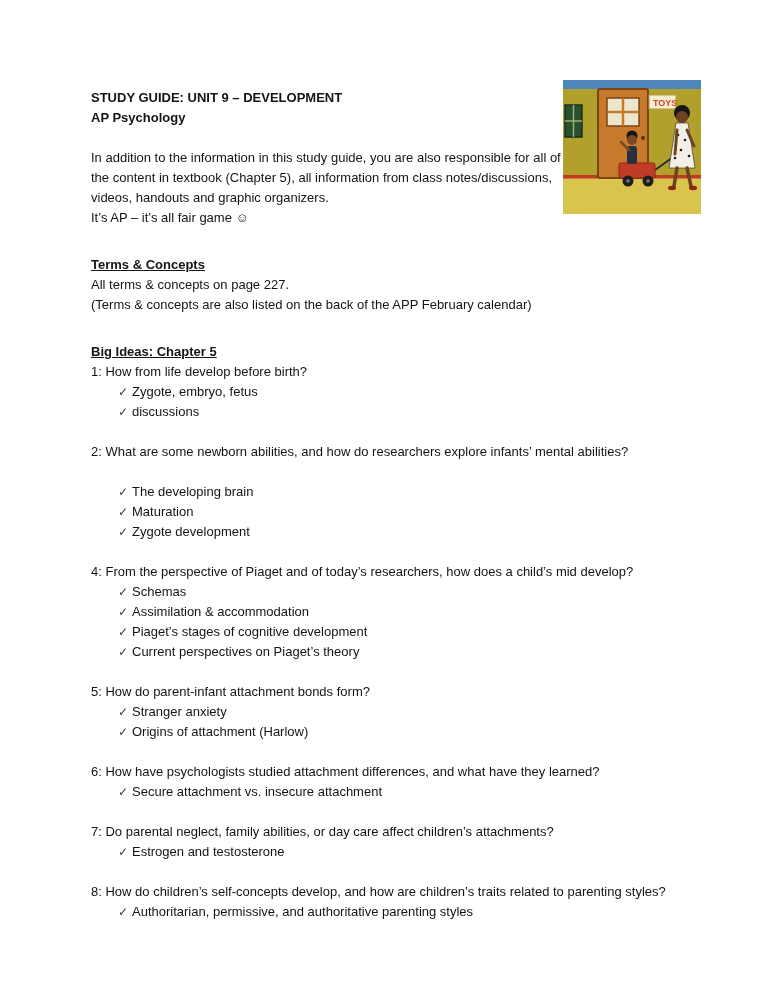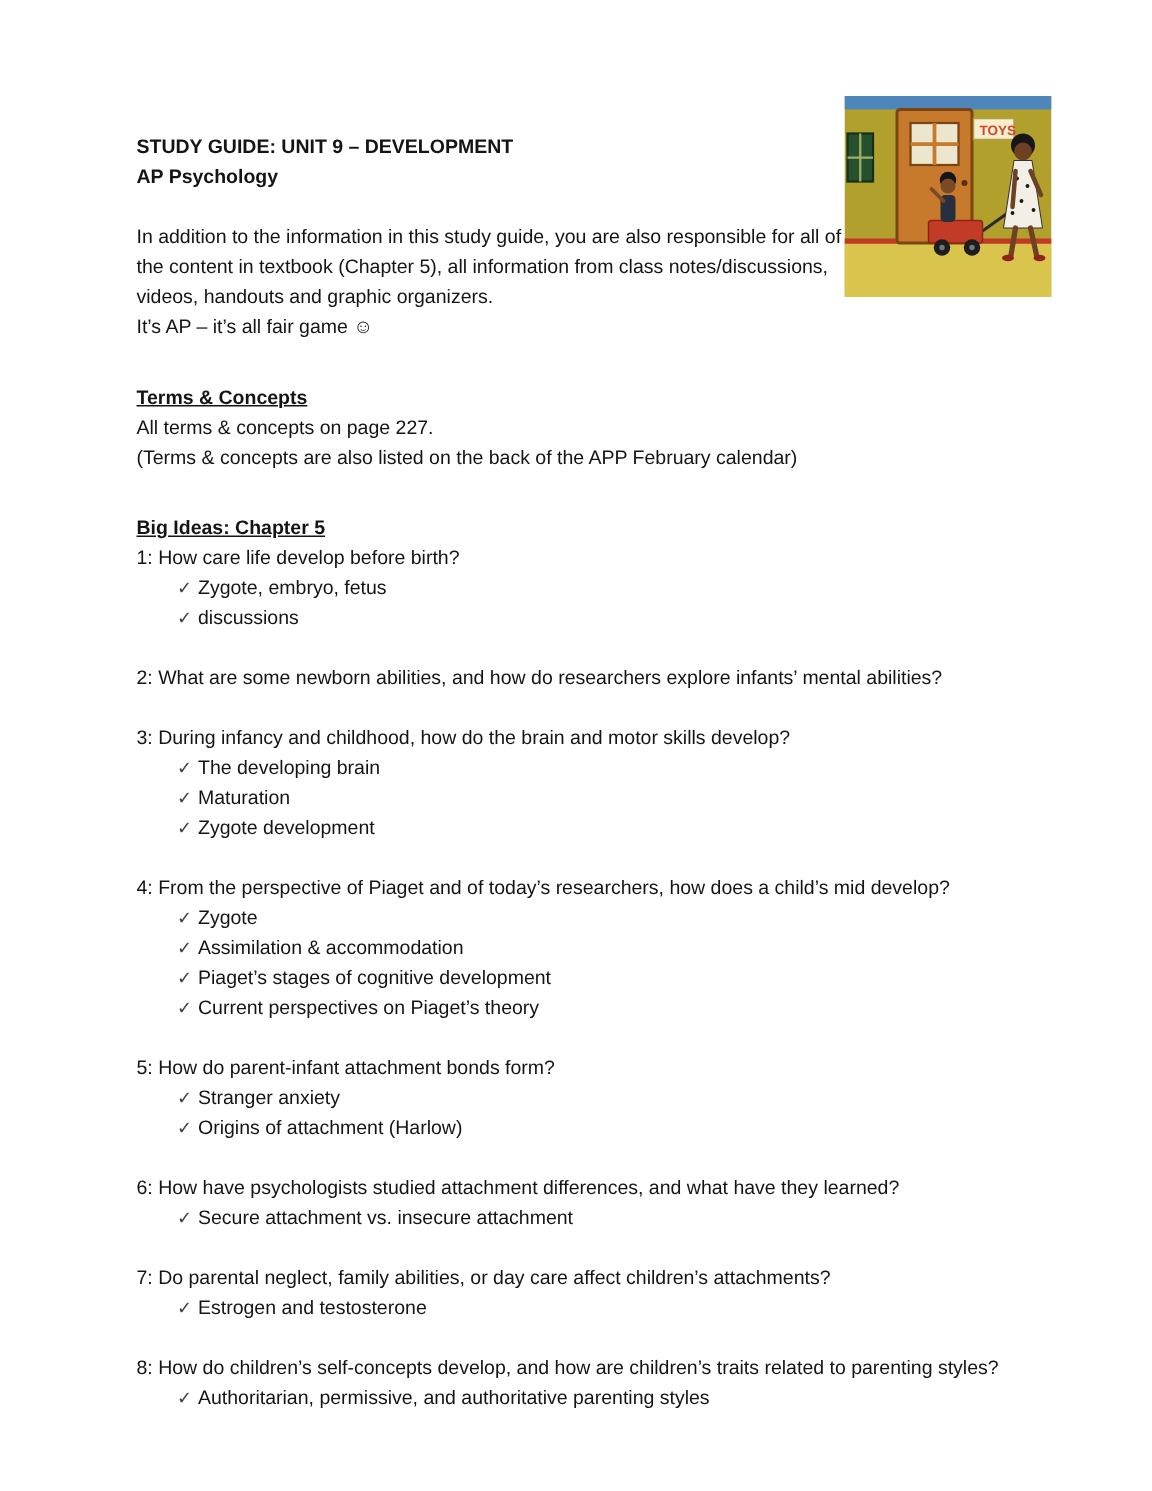--- a/index.html
+++ b/index.html
@@ -28,21 +28,21 @@
   .chk {
     flex:0 0 14px;
     width:14px;
     color:#3f3f3f;
     font-size:12px;
   }
   .chk-text { flex:1; }
   .qblock { margin:0 0 20px 0; }
   .illustration {
     position:absolute;
-    left:563px; top:64px;
+    left:563px; top:80px;
     width:138px; height:100px;
   }
   .illustration svg { display:block; }
 </style>
 </head>
 <body>
 
 <div class="page">
 
   <div class="illustration">
@@ -120,39 +120,38 @@
 
     <div class="block">
       <p class="heading">Terms &amp; Concepts</p>
       <p>All terms &amp; concepts on page 227.</p>
       <p>(Terms &amp; concepts are also listed on the back of the APP February calendar)</p>
     </div>
 
     <p class="heading">Big Ideas: Chapter 5</p>
 
     <div class="qblock">
-      <p>1: How care life develop before birth?</p>
+      <p>1: How from life develop before birth?</p>
       <ul class="checks">
         <li>
           <span class="chk">✓</span>
           <span class="chk-text">Zygote, embryo, fetus</span>
         </li>
         <li>
           <span class="chk">✓</span>
           <span class="chk-text">discussions</span>
         </li>
       </ul>
     </div>
 
     <div class="qblock">
       <p>2: What are some newborn abilities, and how do researchers explore infants’ mental abilities?</p>
     </div>
 
     <div class="qblock">
-      <p>3: During infancy and childhood, how do the brain and motor skills develop?</p>
       <ul class="checks">
         <li>
           <span class="chk">✓</span>
           <span class="chk-text">The developing brain</span>
         </li>
         <li>
           <span class="chk">✓</span>
           <span class="chk-text">Maturation</span>
         </li>
         <li>
@@ -160,21 +159,21 @@
           <span class="chk-text">Zygote development</span>
         </li>
       </ul>
     </div>
 
     <div class="qblock">
       <p>4: From the perspective of Piaget and of today’s researchers, how does a child’s mid develop?</p>
       <ul class="checks">
         <li>
           <span class="chk">✓</span>
-          <span class="chk-text">Zygote</span>
+          <span class="chk-text">Schemas</span>
         </li>
         <li>
           <span class="chk">✓</span>
           <span class="chk-text">Assimilation &amp; accommodation</span>
         </li>
         <li>
           <span class="chk">✓</span>
           <span class="chk-text">Piaget’s stages of cognitive development</span>
         </li>
         <li>

